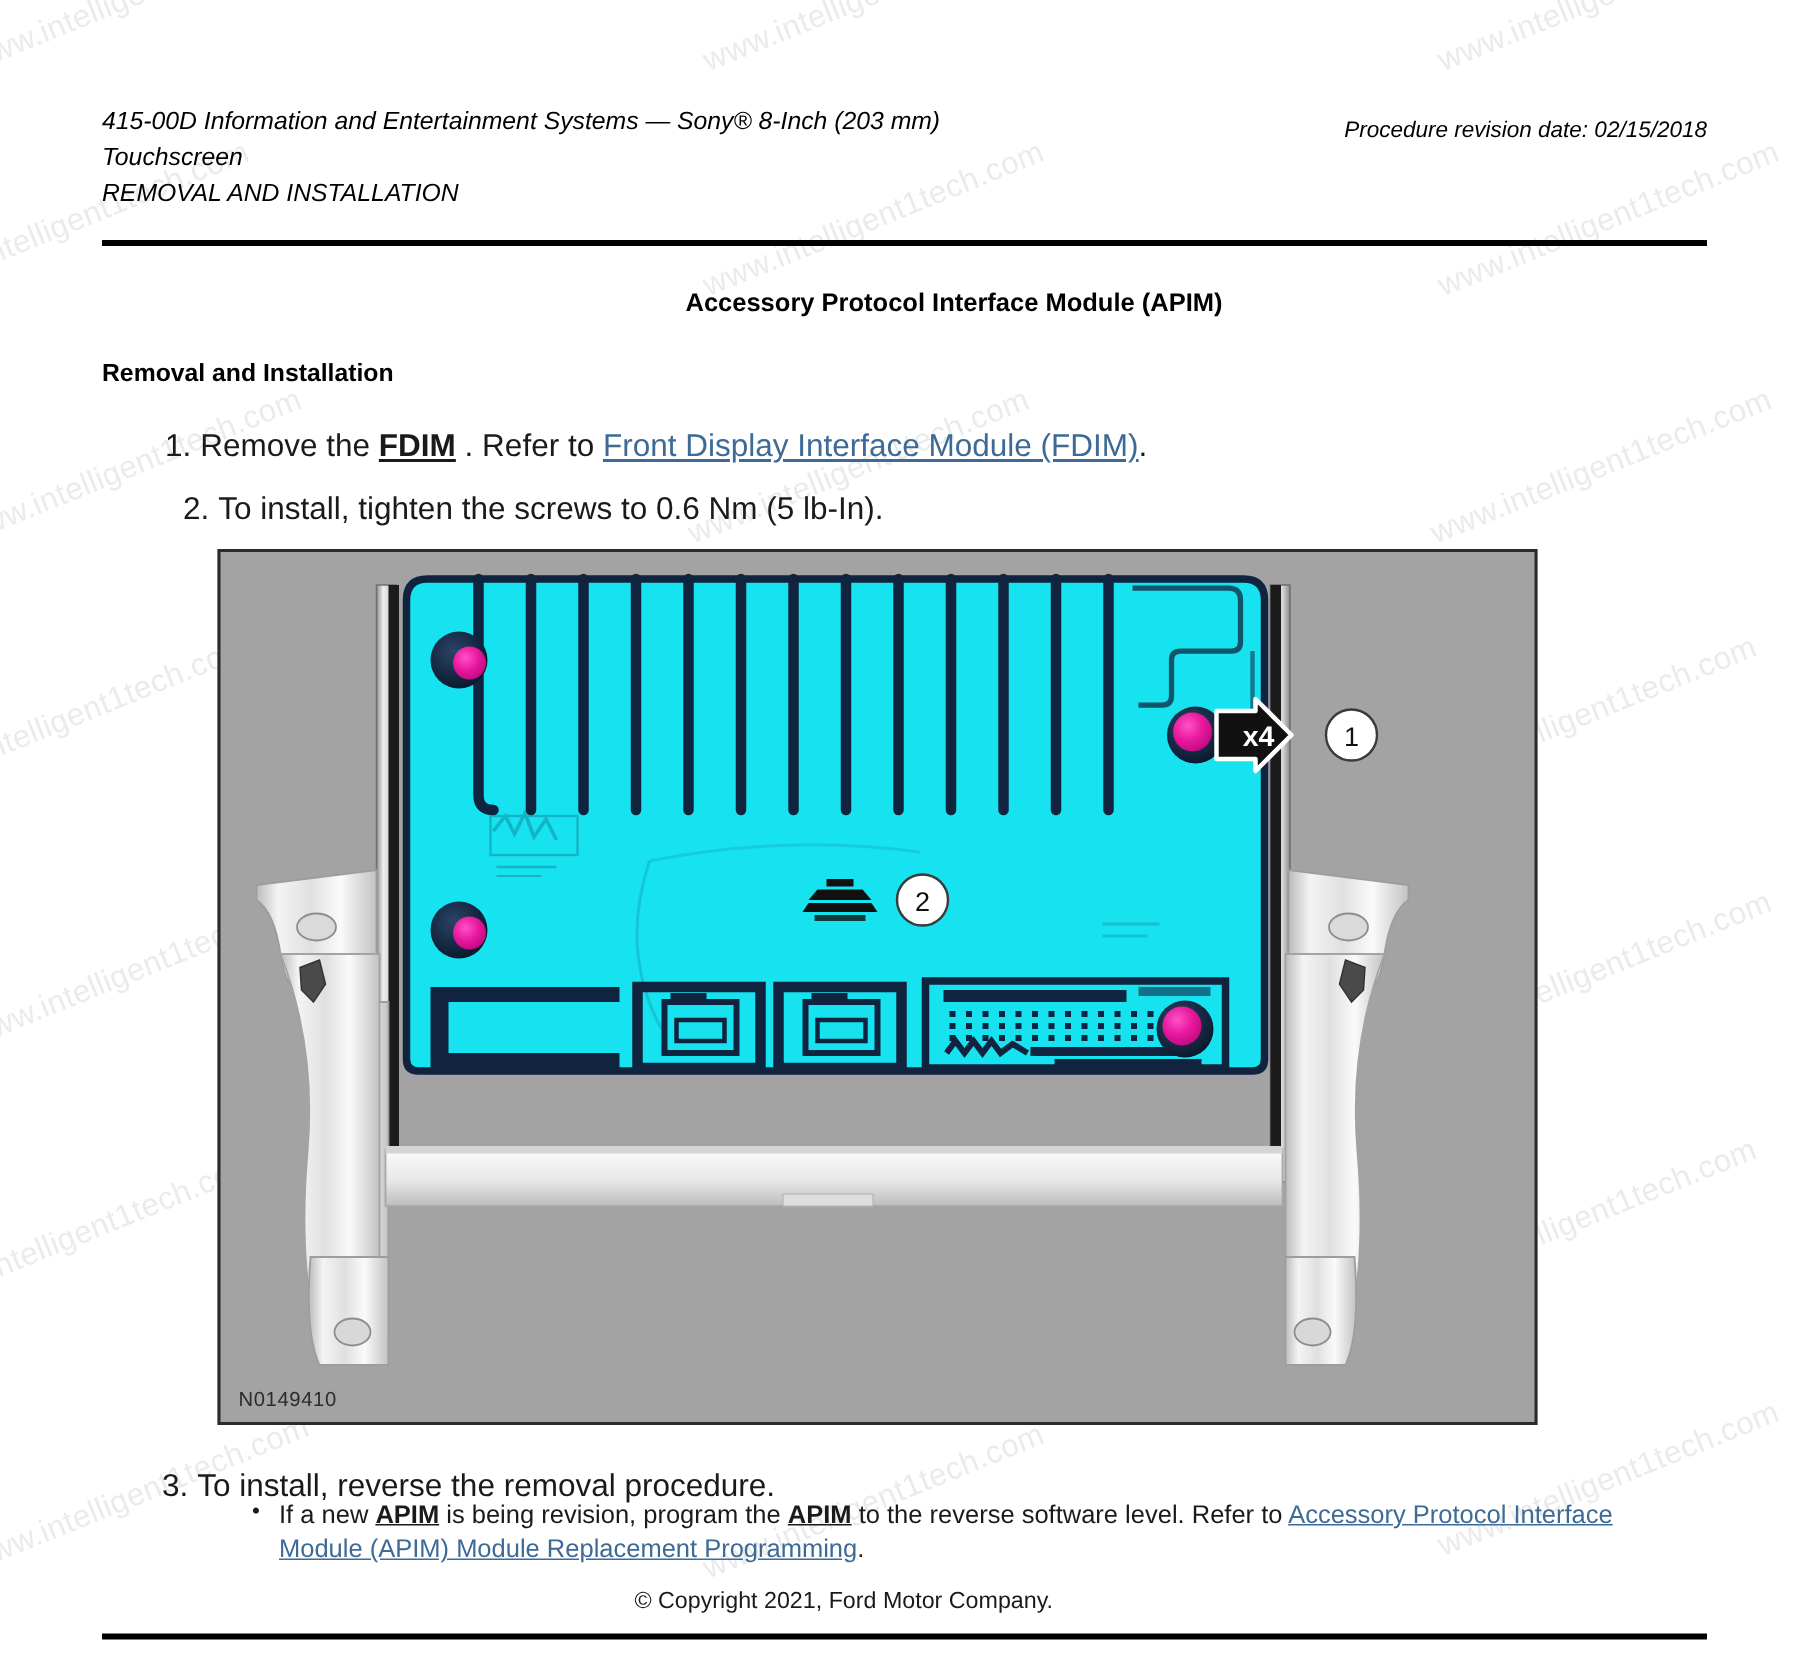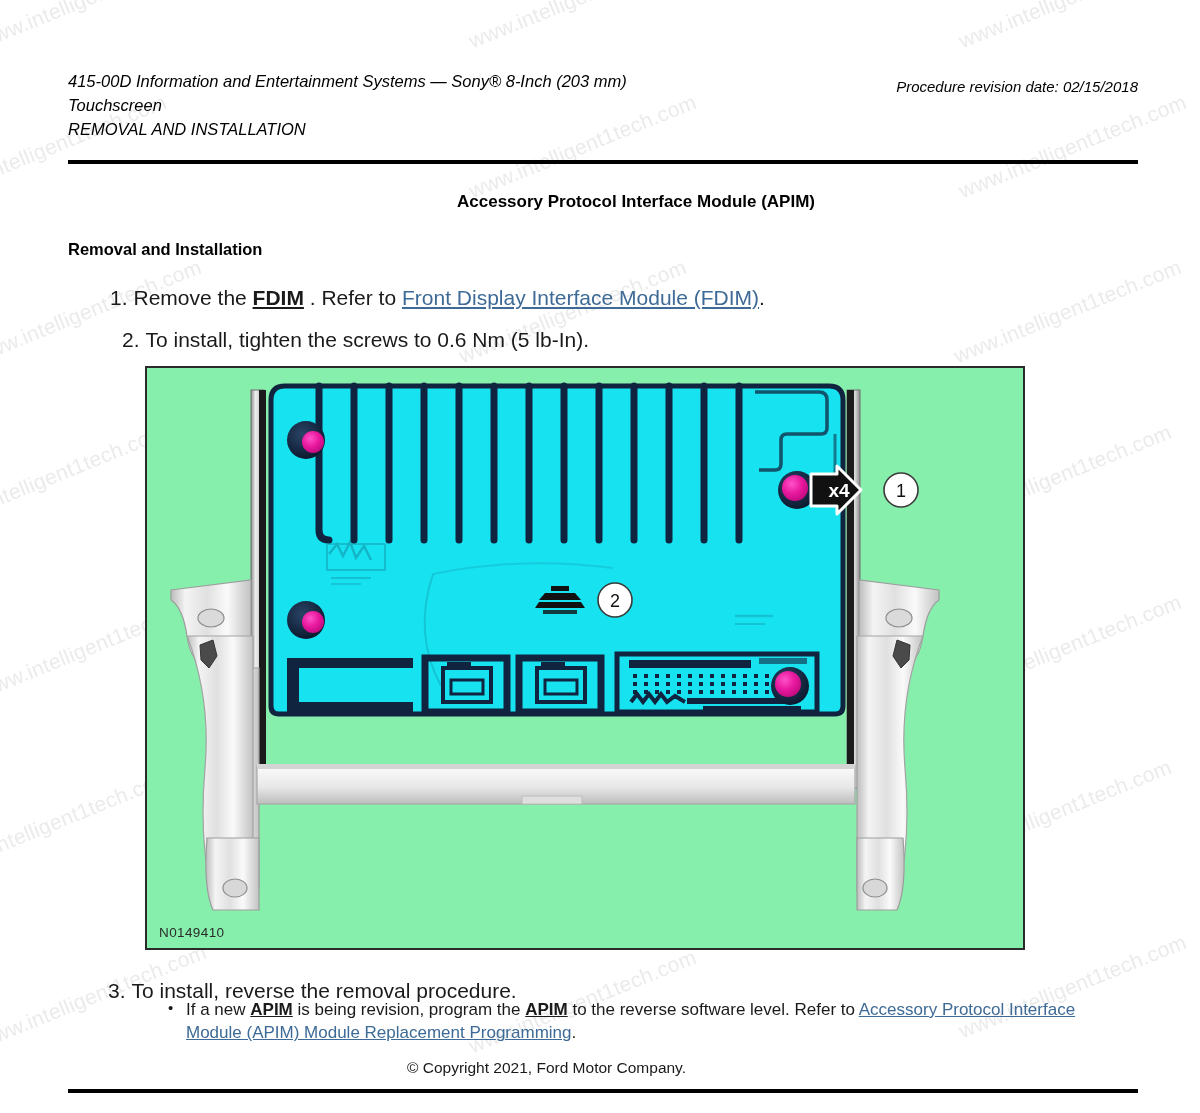--- a/index.html
+++ b/index.html
@@ -136,21 +136,21 @@
   #bullet-dot {
     width: 18px;
     flex: 0 0 18px;
     font-size: 15px;
     line-height: 1.38;
   }
   #bullet-text { flex: 1; }
 
   #copyright {
     position: absolute;
-    left: 0;
+    left: 16px;
     top: 1059px;
     width: 1093px;
     text-align: center;
     font-size: 15.5px;
     color: #1a1a1a;
   }
 
   #footer-rule {
     position: absolute;
     left: 68px;
@@ -161,21 +161,21 @@
   }
 
   
   #figure {
     position: absolute;
     left: 145px;
     top: 366px;
     width: 880px;
     height: 584px;
     border: 2px solid #2b2b2b;
-    background: #86efac;
+    background: #a3a3a3;
     box-sizing: border-box;
   }
   #figure-id {
     position: absolute;
     left: 12px;
     bottom: 8px;
     font-size: 13.5px;
     font-family: "Liberation Sans", sans-serif;
     color: #2b2b2b;
     letter-spacing: 0.4px;

